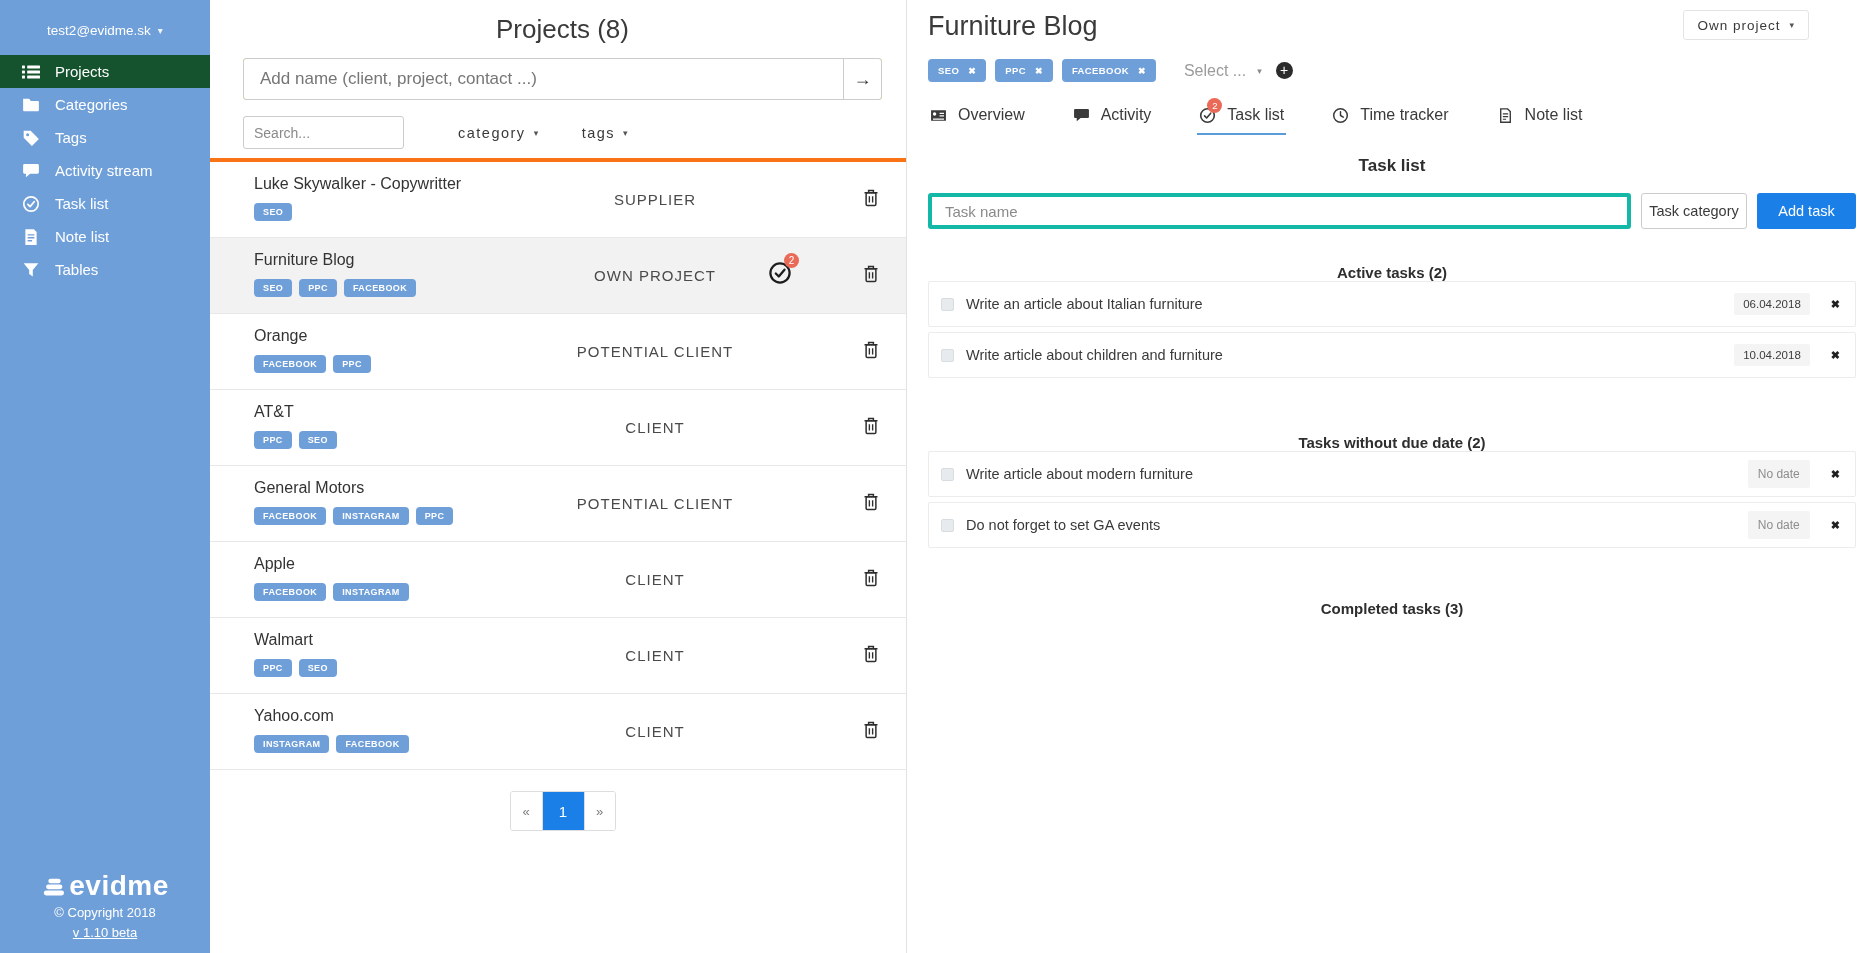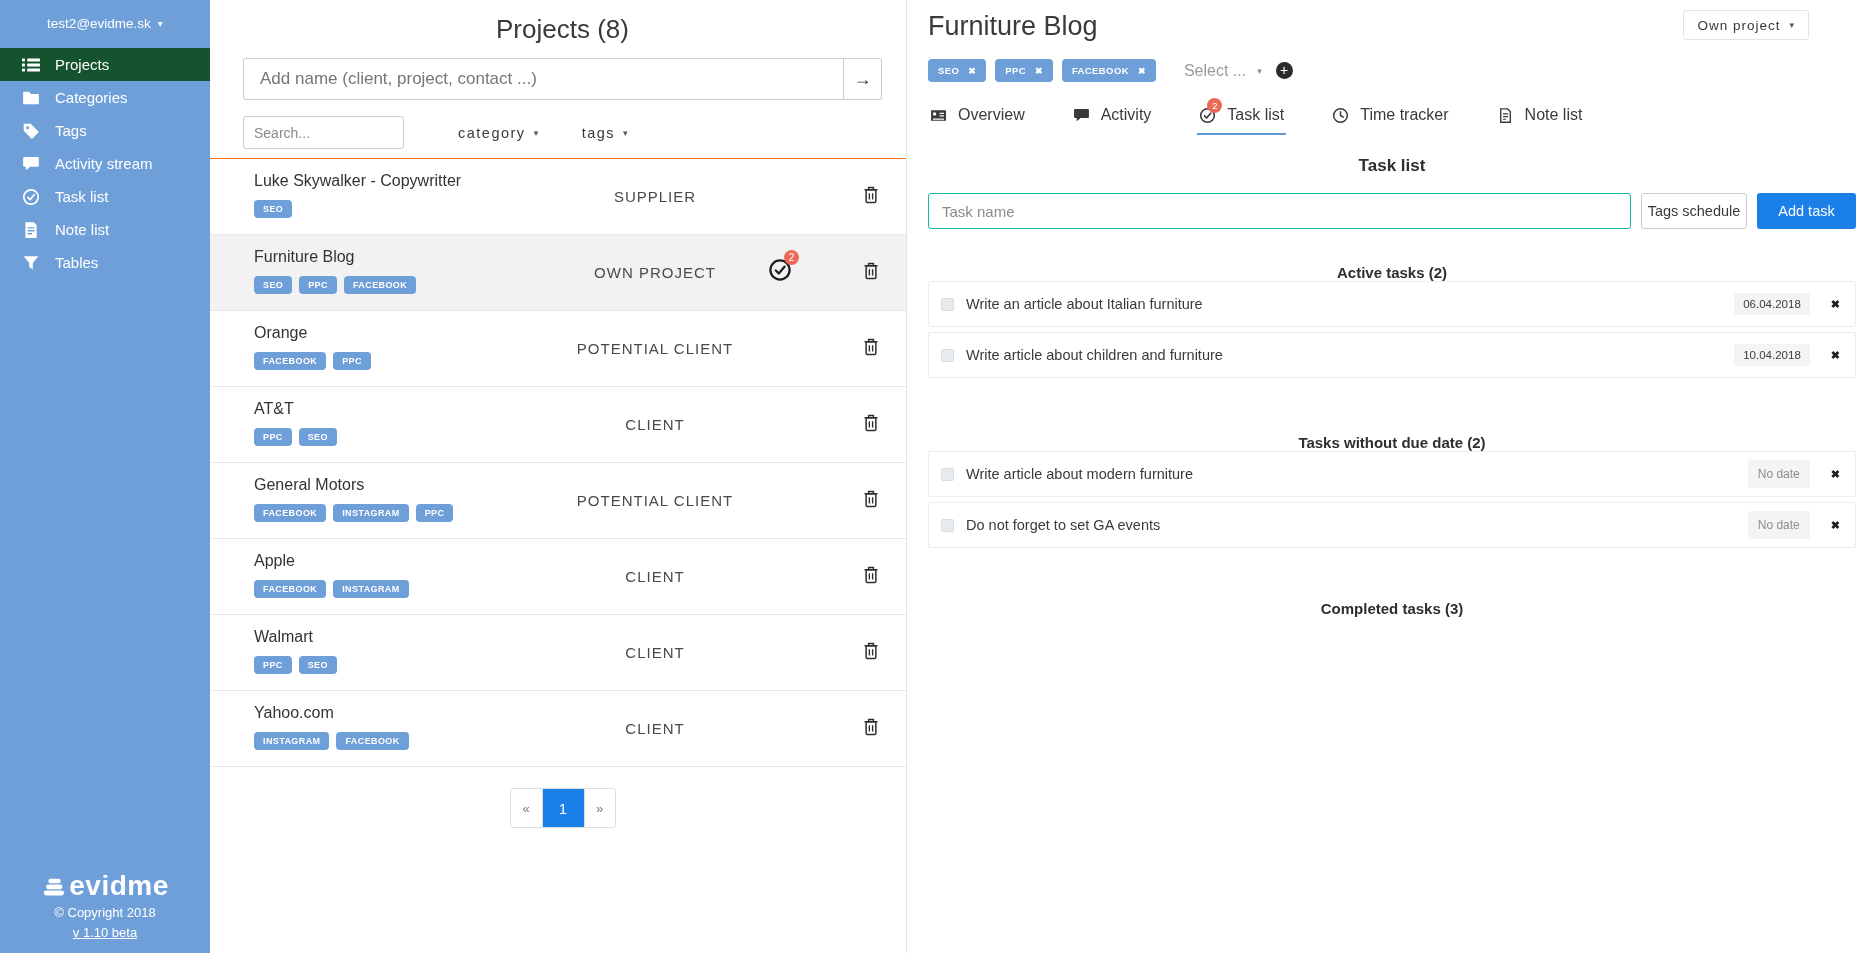--- a/index.html
+++ b/index.html
@@ -6,21 +6,21 @@
   html,body { width:1871px; height:953px; }
   body {
     font-family:"Liberation Sans", sans-serif;
     background:#fff; color:#3a3a3a; position:relative; overflow:hidden;
   }
   svg { display:block; }
 
   
   .sidebar { position:absolute; left:0; top:0; width:210px; height:953px;
     background:#6f9fd8; color:#fff; }
-  .user-row { height:30px; margin-top:8px; display:flex; align-items:center;
+  .user-row { height:30px; margin-top:15px; display:flex; align-items:center;
     justify-content:center; gap:7px; font-size:13.5px; cursor:pointer; }
   .user-caret { font-size:10px; opacity:.9; }
   .side-nav { margin-top:10px; }
   .side-item { display:flex; align-items:center; gap:15px; height:33px;
     padding-left:22px; font-size:15px; cursor:pointer; }
   .side-item.active { background:#14532d; }
   .side-icon { width:18px; height:18px; flex:0 0 18px; }
   .side-icon svg { width:18px; height:18px; }
   .sidebar-footer { position:absolute; bottom:12px; left:0; width:100%; text-align:center; }
   .logo-row { display:flex; align-items:center; justify-content:center; gap:1px;
@@ -44,21 +44,21 @@
     justify-content:center; }
   .filter-row { margin-top:16px; display:flex; align-items:center; }
   .search-input { width:161px; height:33px; border:1px solid #ccc; border-radius:3px;
     padding:0 10px; font-size:14px; color:#333; outline:none; font-family:inherit; }
   .search-input::placeholder { color:#8a8a8a; }
   .dropdown { display:flex; align-items:center; gap:8px; font-size:14.5px;
     letter-spacing:1.5px; color:#3a3a3a; cursor:pointer; }
   .dd-category { margin-left:54px; }
   .dd-tags { margin-left:42px; }
   .dd-caret { font-size:9px; color:#555; }
-  .project-list { margin:9px -24px 0 -33px; border-top:1px solid #f97316; }
+  .project-list { margin:9px -24px 0 -33px; border-top:4px solid #f97316; }
   .project-row { position:relative; height:76px; border-bottom:1px solid #e8e8e8;
     cursor:pointer; background:#fff; }
   .project-row.selected { background:#f2f2f2; }
   .row-name { position:absolute; left:44px; top:13px; font-size:16px; color:#333; }
   .row-tags { position:absolute; left:44px; top:41px; display:flex; gap:7px; }
   .pill { background:#6f9fd8; color:#fff; font-size:9px; font-weight:bold;
     letter-spacing:.4px; padding:4px 9px; border-radius:4px; white-space:nowrap; }
   .row-type { position:absolute; left:330px; top:29px; width:230px; text-align:center;
     font-size:15px; letter-spacing:1px; color:#4a4a4a; }
   .row-check { position:absolute; left:558px; top:23px; width:24px; height:24px; }
@@ -103,21 +103,21 @@
     border-bottom:2px solid transparent; }
   .tab.active { border-bottom-color:#5b9bd8; }
   .tab-icon { width:17px; height:17px; position:relative; color:#3a3a3a; }
   .tab-icon svg { width:17px; height:17px; }
   .tab-badge { position:absolute; top:-9px; left:8px; width:15px; height:15px;
     border-radius:50%; background:#ea6a57; color:#fff; font-size:9.5px;
     display:flex; align-items:center; justify-content:center; }
   .task-heading { text-align:center; font-size:17px; font-weight:bold;
     color:#2e2e2e; margin-top:21px; }
   .task-form { margin-top:17px; display:flex; gap:10px; }
-  .task-input { flex:1; height:36px; border:1px solid #14b8a6; border-radius:3px;
+  .task-input { flex:1; height:36px; border:4px solid #14b8a6; border-radius:3px;
     padding:0 13px; font-size:15px; color:#333; outline:none; font-family:inherit; }
   .task-input::placeholder { color:#8a8a8a; }
   .schedule-btn { width:106px; height:36px; background:#fff; border:1px solid #ccc;
     border-radius:3px; font-size:14.5px; color:#3a3a3a; cursor:pointer; font-family:inherit; }
   .add-task-btn { width:99px; height:36px; background:#1b7fe8; border:none;
     border-radius:3px; font-size:14.5px; color:#fff; cursor:pointer; font-family:inherit; }
   .section-heading { text-align:center; font-size:15px; font-weight:bold;
     color:#2e2e2e; }
   .task-section { }
   .task-rows { }
@@ -480,21 +480,21 @@
           </svg>
         </span>
     <span class="tab-label">Note list</span>
   </div>
 </div>
 
   <h3 class="task-heading">Task list</h3>
 
   <div class="task-form">
     <input class="task-input" placeholder="Task name" style="">
-    <button class="schedule-btn">Tags schedule</button>
+    <button class="schedule-btn">Task category</button>
     <button class="add-task-btn">Add task</button>
   </div>
 
   <div id="task-sections">
   <div class="task-section">
     <div class="section-heading" style="margin-top: 35px;">Active tasks (2)</div>
     <div class="task-rows">
   <div class="task-row">
     <span class="task-checkbox"></span>
     <span class="task-name">Write an article about Italian furniture</span>

